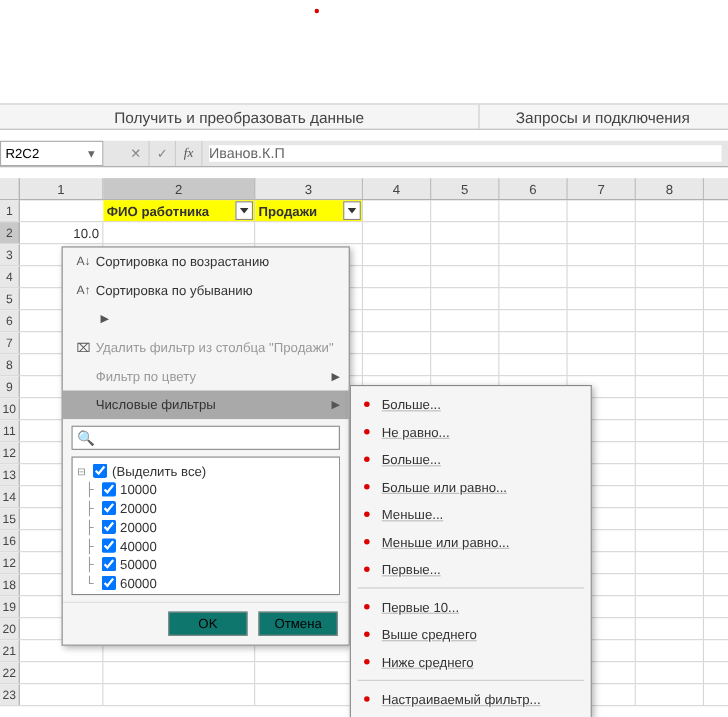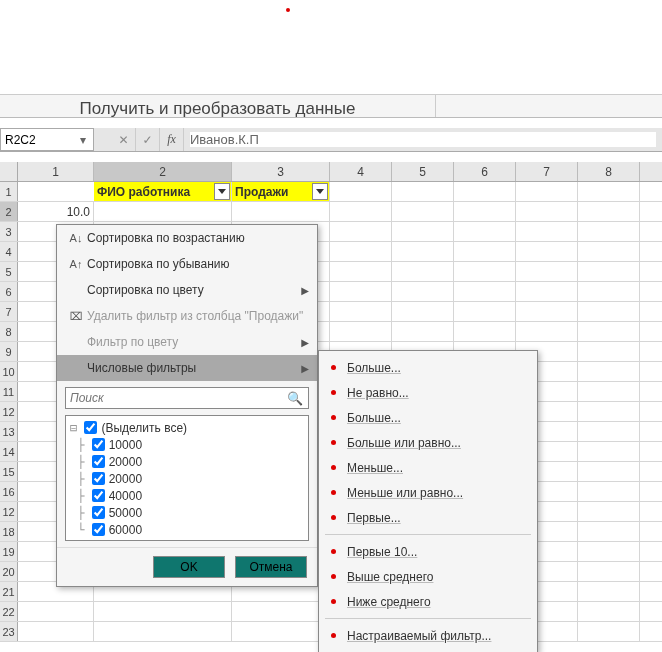--- a/index.html
+++ b/index.html
@@ -1,21 +1,21 @@
 <!DOCTYPE html>
 <html><head>
 <meta charset="utf-8">
 <style>
   * { margin: 0; padding: 0; box-sizing: border-box; }
   body { font-family: "Segoe UI", Tahoma, sans-serif; font-size: 12px; color: #333; background: #fff; width: 662px; height: 652px; overflow: hidden; position: relative; }
 
   .red-dot { position: absolute; width: 4px; height: 4px; background: #d00; border-radius: 50%; top: 8px; left: 286px; }
 
   .ribbon-band { position: absolute; top: 94px; left: 0; right: 0; height: 24px; background: #f5f5f5; border-top: 1px solid #ccc; border-bottom: 1px solid #bbb; display: flex; }
-  .ribbon-group { flex: 0 0 auto; text-align: center; padding-top: 4px; color: #444; font-size: 17px; position: relative; }
+  .ribbon-group { flex: 0 0 auto; text-align: center; padding-top: 4px; color: #444; font-size: 14px; position: relative; }
   .ribbon-group:first-child { width: 436px; border-right: 1px solid #ccc; }
   .ribbon-group:nth-child(2) { width: 224px; }
 
   .namebox-row { position: absolute; top: 128px; left: 0; right: 0; height: 24px; background: #e6e6e6; border-bottom: 1px solid #aaa; display: flex; align-items: center; }
   .namebox { width: 94px; height: 100%; background: #fff; border: 1px solid #aaa; display: flex; align-items: center; padding: 0 4px; }
   .namebox input { border: none; outline: none; width: 100%; font-size: 12px; }
   .nb-dd { width: 14px; text-align: center; color: #666; cursor: pointer; }
   .fx-sep { width: 18px; }
   .fx-btn { width: 24px; height: 100%; display: flex; align-items: center; justify-content: center; color: #888; cursor: pointer; border-right: 1px solid #ccc; }
   .fx-btn.fx { color: #555; font-style: italic; font-family: "Cambria Math", serif; }
@@ -64,20 +64,21 @@
   .sm-row .lbl { text-decoration: underline; text-decoration-color: #bbb; }
   .sm-sep { height: 1px; background: #ccc; margin: 4px 6px; }
 </style>
 </head>
 <body>
 
 <div class="red-dot"></div>
 
 <div class="ribbon-band">
   <div class="ribbon-group">Получить и преобразовать данные</div>
+  <div class="ribbon-group">Запросы и подключения</div>
 </div>
 
 <div class="namebox-row">
   <div class="namebox">
     <input value="R2C2" style="">
     <span class="nb-dd">▾</span>
   </div>
   <div class="fx-sep"></div>
   <div class="fx-btn">✕</div>
   <div class="fx-btn">✓</div>
@@ -373,39 +374,37 @@
   <div class="fp-row">
     <span class="fp-icon">A↓</span>
     <span class="fp-label">Сортировка по возрастанию</span>
   </div>
   <div class="fp-row">
     <span class="fp-icon">A↑</span>
     <span class="fp-label">Сортировка по убыванию</span>
   </div>
   <div class="fp-row">
     <span class="fp-icon"></span>
-    <span class="fp-label">Сортировка по цвету</span>
     <span class="fp-arrow">▶</span>
   </div>
   <div class="fp-row disabled">
     <span class="fp-icon">⌧</span>
     <span class="fp-label">Удалить фильтр из столбца "Продажи"</span>
   </div>
   <div class="fp-row disabled">
     <span class="fp-icon"></span>
     <span class="fp-label">Фильтр по цвету</span>
     <span class="fp-arrow">▶</span>
   </div>
   <div class="fp-row sel">
     <span class="fp-icon"></span>
     <span class="fp-label">Числовые фильтры</span>
     <span class="fp-arrow">▶</span>
   </div>
   <div class="fp-search">
-    <input placeholder="Поиск" style="">
     <span class="mag">🔍</span>
   </div>
   <div class="fp-list">
     <div class="fp-item">
       <span class="tree">⊟ </span>
       <input type="checkbox" checked="" style="">
       <span>(Выделить все)</span>
     </div>
     <div id="filter-items">
         <div class="fp-item">

